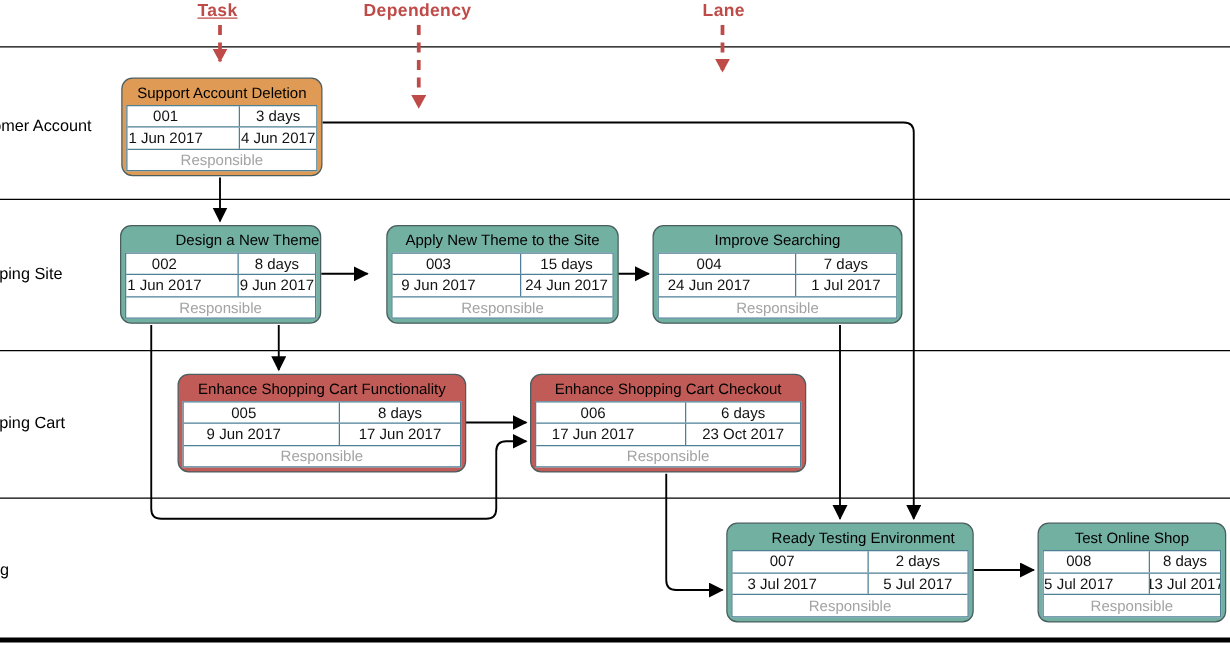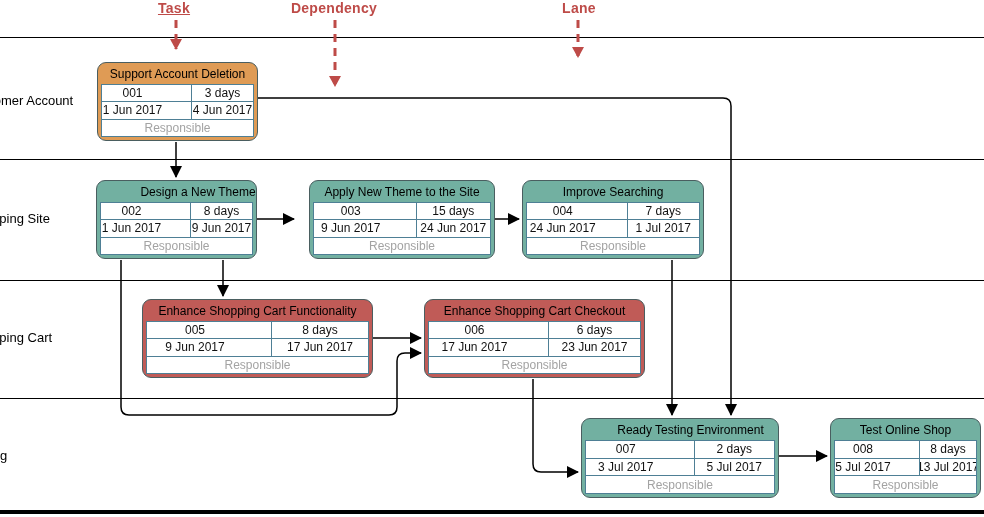--- a/index.html
+++ b/index.html
@@ -132,21 +132,21 @@
       <div class="trow">
         <div class="tcell">9 Jun 2017</div>
         <div class="tcell">24 Jun 2017</div>
       </div>
       <div class="trow">
         <div class="tcell resp">Responsible</div>
       </div>
     </div>
   </div>
 
-  <div class="card teal" style="left:522px;top:180px;width:182px;height:79px;">
+  <div class="card teal" style="left:522px;top:180px;width:200px;height:79px;">
     <div class="card-title">Improve Searching</div>
     <div class="card-table">
       <div class="trow">
         <div class="tcell">004</div>
         <div class="tcell">7 days</div>
       </div>
       <div class="trow">
         <div class="tcell">24 Jun 2017</div>
         <div class="tcell">1 Jul 2017</div>
       </div>
@@ -175,21 +175,21 @@
 
   <div class="card red" style="left:424px;top:299px;width:221px;height:79px;">
     <div class="card-title">Enhance Shopping Cart Checkout</div>
     <div class="card-table">
       <div class="trow">
         <div class="tcell">006</div>
         <div class="tcell">6 days</div>
       </div>
       <div class="trow">
         <div class="tcell">17 Jun 2017</div>
-        <div class="tcell">23 Jun 2017</div>
+        <div class="tcell">23 Oct 2017</div>
       </div>
       <div class="trow">
         <div class="tcell resp">Responsible</div>
       </div>
     </div>
   </div>
 
   <div class="card teal" style="left:581px;top:418px;width:198px;height:80px;padding-left:21px;">
     <div class="card-title">Ready Testing Environment</div>
     <div class="card-table">

